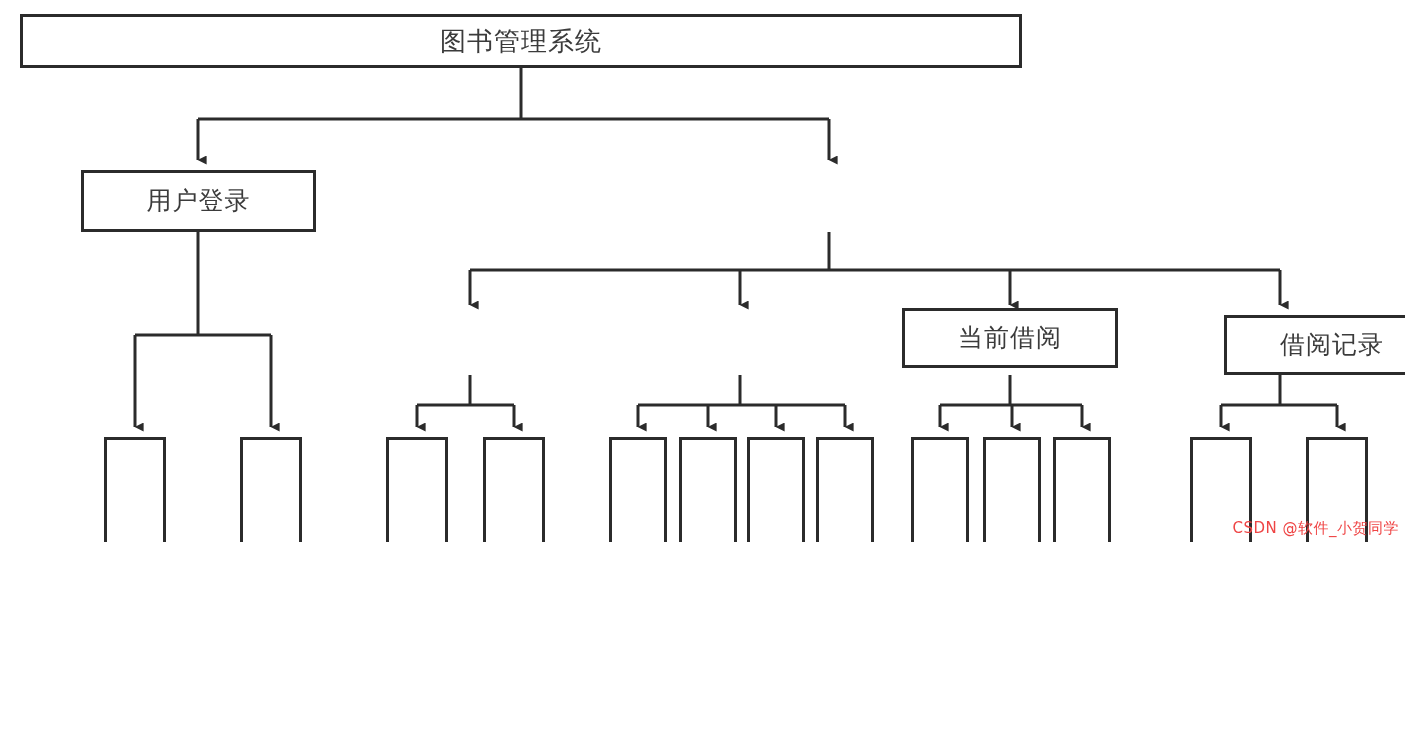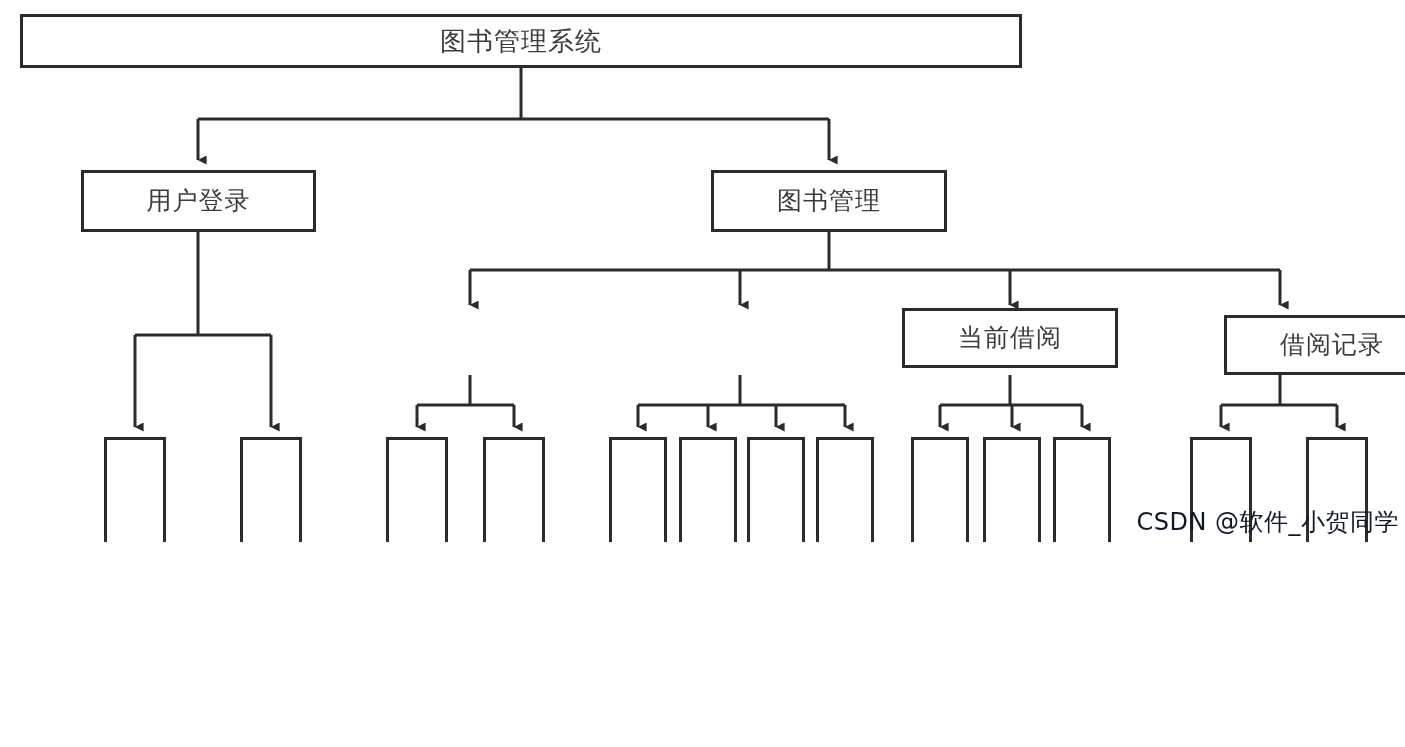--- a/index.html
+++ b/index.html
@@ -54,22 +54,22 @@
     white-space: nowrap;
     letter-spacing: 3px;
   }
   #title-node {
     font-size: 26px;
   }
   #watermark {
     position: absolute;
     right: 6px;
     bottom: 4px;
-    font-size: 24px;
-    color: #0f172a;
+    font-size: 15px;
+    color: #ef4444;
     letter-spacing: 0.5px;
     white-space: nowrap;
     margin-top: 6px;
   }
 </style>
 </head>
 <body>
 
 <div id="canvas">
 
@@ -119,21 +119,20 @@
       <path d="M1280,375 L1280,405"></path>
       <path d="M1221,405 L1337,405"></path>
       <path d="M1221,405 L1221,427" marker-end="url(#arrowhead)"></path>
       <path d="M1337,405 L1337,427" marker-end="url(#arrowhead)"></path>
     </g>
   </svg>
 
   <div class="node h" id="title-node" style="left: 20px; top: 14px; width: 1002px; height: 54px;">图书管理系统</div>
 
   <div class="node h" style="left: 81px; top: 170px; width: 235px; height: 62px;">用户登录</div>
-  <div class="node h" style="left: 711px; top: 170px; width: 236px; height: 62px;">图书管理</div>
 
   <div class="node h" style="left: 902px; top: 308px; width: 216px; height: 60px;">当前借阅</div>
   <div class="node h" style="left: 1224px; top: 315px; width: 216px; height: 60px;">借阅记录</div>
 
   <div class="node v" style="left: 104px; top: 437px; width: 62px; height: 298px;">
     <span class="vtext">用户登录</span>
   </div>
   <div class="node v" style="left: 240px; top: 437px; width: 62px; height: 298px;">
     <span class="vtext">注销登录</span>
   </div>

